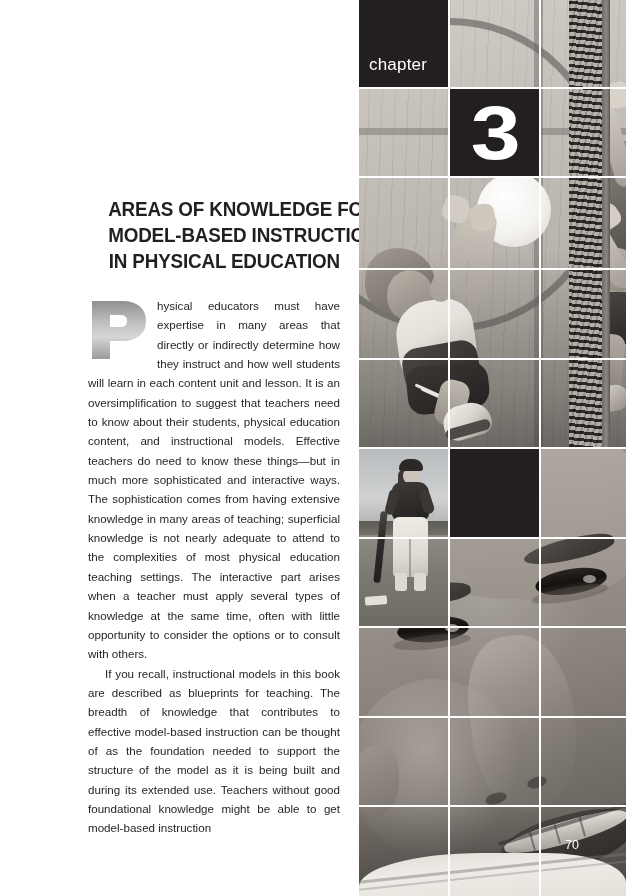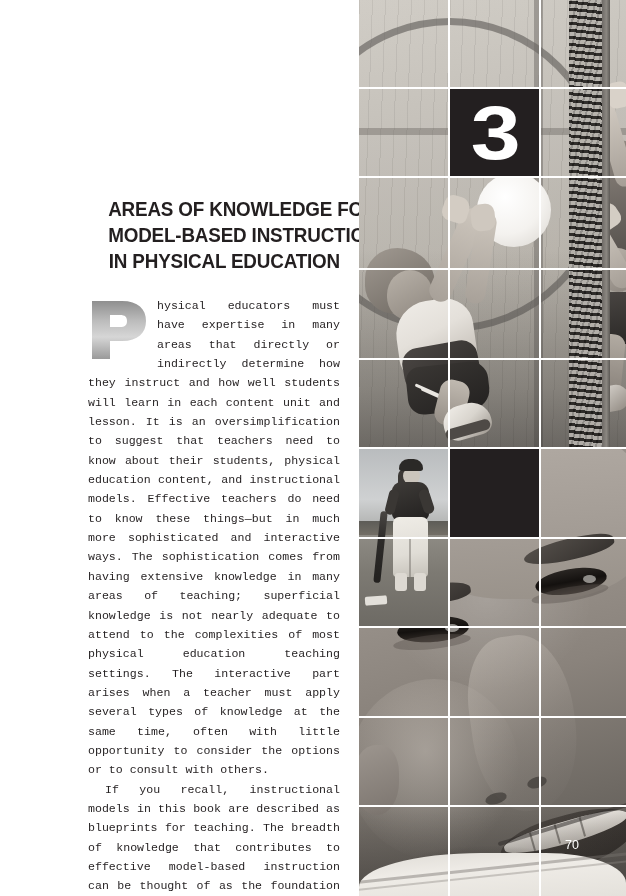--- a/index.html
+++ b/index.html
@@ -55,21 +55,20 @@
     width: 252px;
   }
 
   .para {
     font-size: 11.6px;
     line-height: 19.35px;
     color: #231f20;
     text-align: justify;
     margin: 0;
     hyphens: manual;
-    font-family: Liberation Mono, monospace;
   }
   .para + .para { text-indent: 17px; }
 
   
   #drop-cap {
     float: left;
     width: 63px;
     height: 60px;
     margin: 3px 6px 0 0;
     position: relative;
@@ -595,20 +594,23 @@
     <div class="gutter h" style="top:358px"></div>
     <div class="gutter h" style="top:447px"></div>
     <div class="gutter h" style="top:537px"></div>
     <div class="gutter h" style="top:626px"></div>
     <div class="gutter h" style="top:716px"></div>
     <div class="gutter h" style="top:805px"></div>
 
     <div class="gutter v" style="left:89px"></div>
     <div class="gutter v" style="left:180px"></div>
 
+    <div id="chapter-tile">
+      <span id="chapter-label">chapter</span>
+    </div>
 
     <div id="number-tile">
       <span id="chapter-number">3</span>
     </div>
 
     <span id="page-number">70</span>
   </div>
 
 </div>
 

